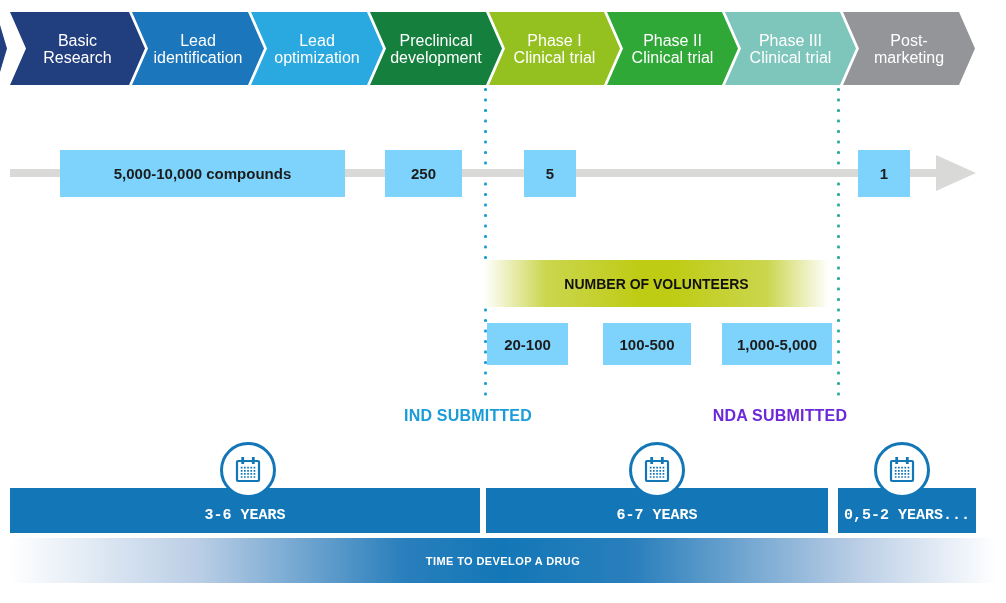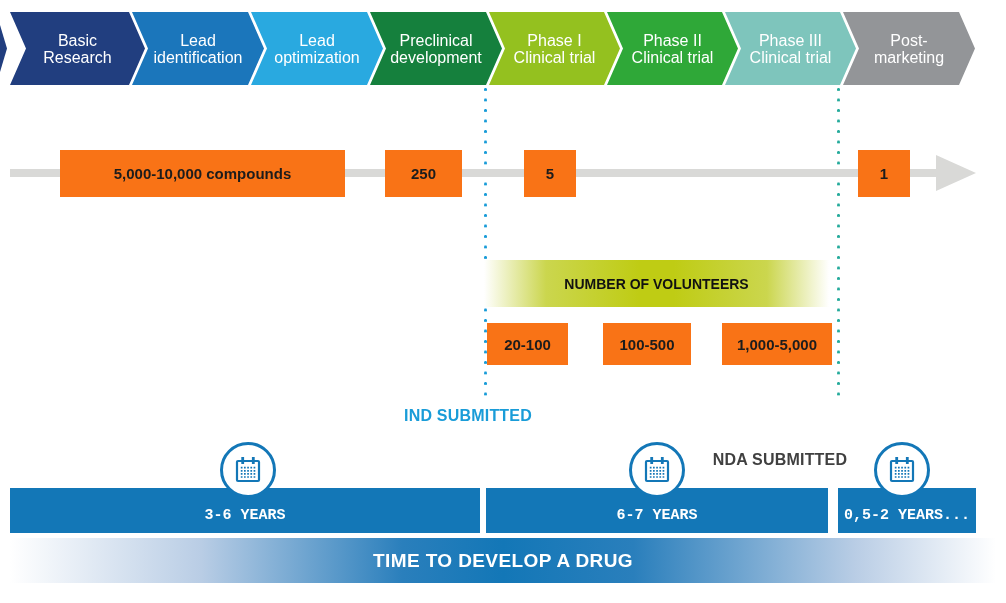--- a/index.html
+++ b/index.html
@@ -33,21 +33,21 @@
   }
   .dotline.ind{left:484px;}
   .dotline.nda{left:837px;}
   
   .tl-line{position:absolute;left:10px;top:169px;width:928px;height:8px;background:#D9D9D7;z-index:2;}
   .tl-arrow{
     position:absolute;left:936px;top:155px;width:0;height:0;z-index:2;
     border-top:18px solid transparent;border-bottom:18px solid transparent;border-left:40px solid #D9D9D7;
   }
   .gbox{
-    position:absolute;background:#f97316;display:flex;align-items:center;justify-content:center;
+    position:absolute;background:#7dd3fc;display:flex;align-items:center;justify-content:center;
     font-weight:bold;color:#1C1C1C;z-index:3;
   }
   .tl-box{top:150px;height:47px;font-size:15px;}
   .box-compounds{left:60px;width:285px;}
   .box-250{left:385px;width:77px;}
   .box-5{left:524px;width:52px;}
   .box-1{left:858px;width:52px;}
   
   .vol-band{
     position:absolute;left:484px;top:260px;width:345px;height:47px;z-index:2;
@@ -81,21 +81,21 @@
     display:flex;align-items:center;justify-content:center;
   }
   .cal1{left:220px;}
   .cal2{left:629px;}
   .cal3{left:874px;}
   .cal-svg{width:32px;height:32px;display:block;}
   
   .footer-band{
     position:absolute;left:0;top:538px;width:1006px;height:45px;z-index:2;
     display:flex;align-items:center;justify-content:center;
-    color:#ffffff;font-weight:bold;font-size:19px;letter-spacing:.4px;
+    color:#ffffff;font-weight:bold;font-size:11px;letter-spacing:.4px;
     background:linear-gradient(90deg,#ffffff 1%,#B9CDE5 20%,#2A7FBC 40%,#1377B7 50%,#2A7FBC 63%,#B9CDE5 85%,#ffffff 99%);
   }
 </style>
 </head>
 <body>
 
 <div id="canvas">
 
   <div class="chev-tail"></div>
 
@@ -133,21 +133,21 @@
   <div class="gbox tl-box box-250">250</div>
   <div class="gbox tl-box box-5">5</div>
   <div class="gbox tl-box box-1">1</div>
 
   <div class="vol-band">NUMBER OF VOLUNTEERS</div>
   <div class="gbox vol-box vbox1">20-100</div>
   <div class="gbox vol-box vbox2">100-500</div>
   <div class="gbox vol-box vbox3">1,000-5,000</div>
 
   <div class="ms-label ms-ind" style="color: rgb(25, 156, 216);">IND SUBMITTED</div>
-  <div class="ms-label ms-nda" style="color: #404040; margin-top: 44px;">NDA SUBMITTED</div>
+  <div class="ms-label ms-nda" style="color: #6d28d9;">NDA SUBMITTED</div>
 
   <svg width="0" height="0" style="position:absolute" aria-hidden="true">
     <defs>
       <g id="cal-glyph" stroke="#1377B7" fill="none">
         <rect x="5" y="7" width="22" height="20" rx="1" stroke-width="2.2"></rect>
         <rect x="9.3" y="3" width="2.8" height="7" fill="#1377B7" stroke="none"></rect>
         <rect x="19.9" y="3" width="2.8" height="7" fill="#1377B7" stroke="none"></rect>
         <path d="M8.8 13.7h14.6 M8.8 16.8h14.6 M8.8 19.9h14.6 M8.8 23h14.6" stroke-width="1.7" stroke-dasharray="1.7 1.5"></path>
       </g>
     </defs>

